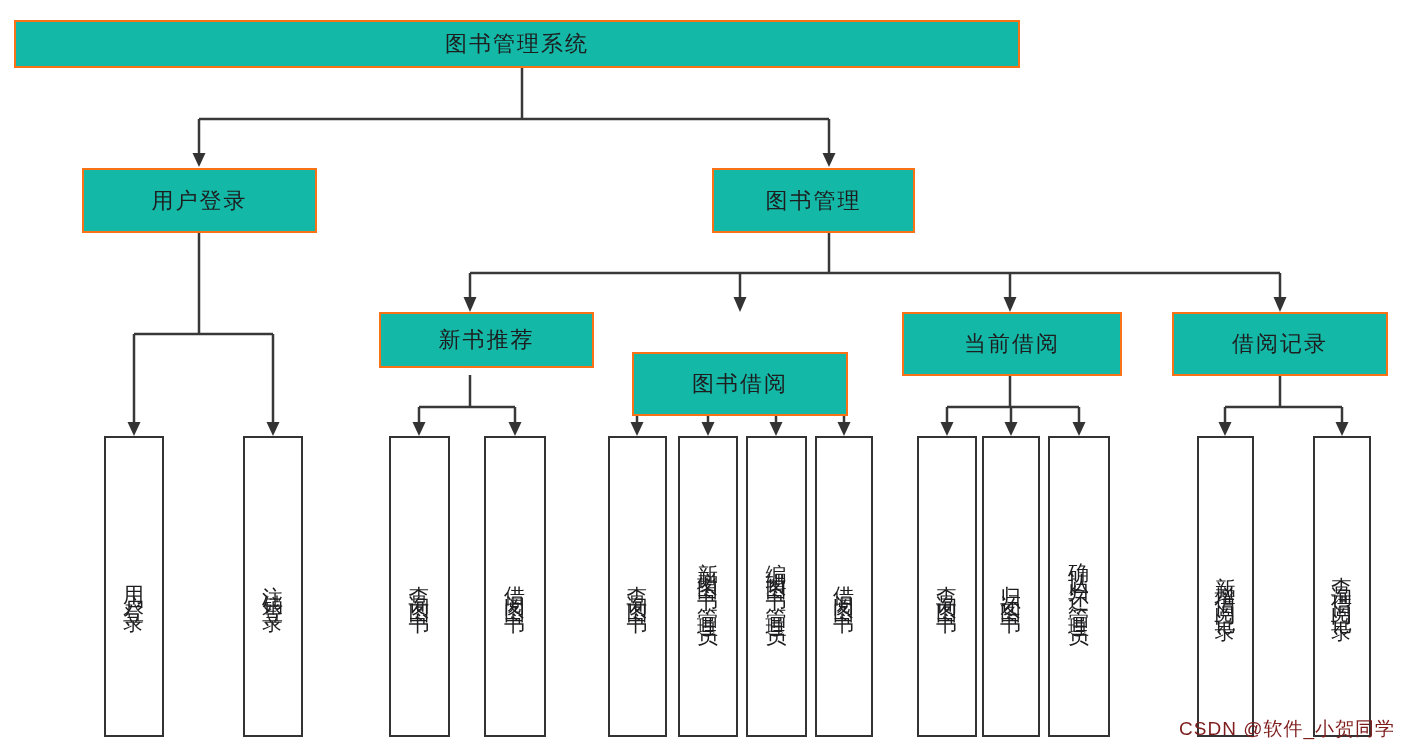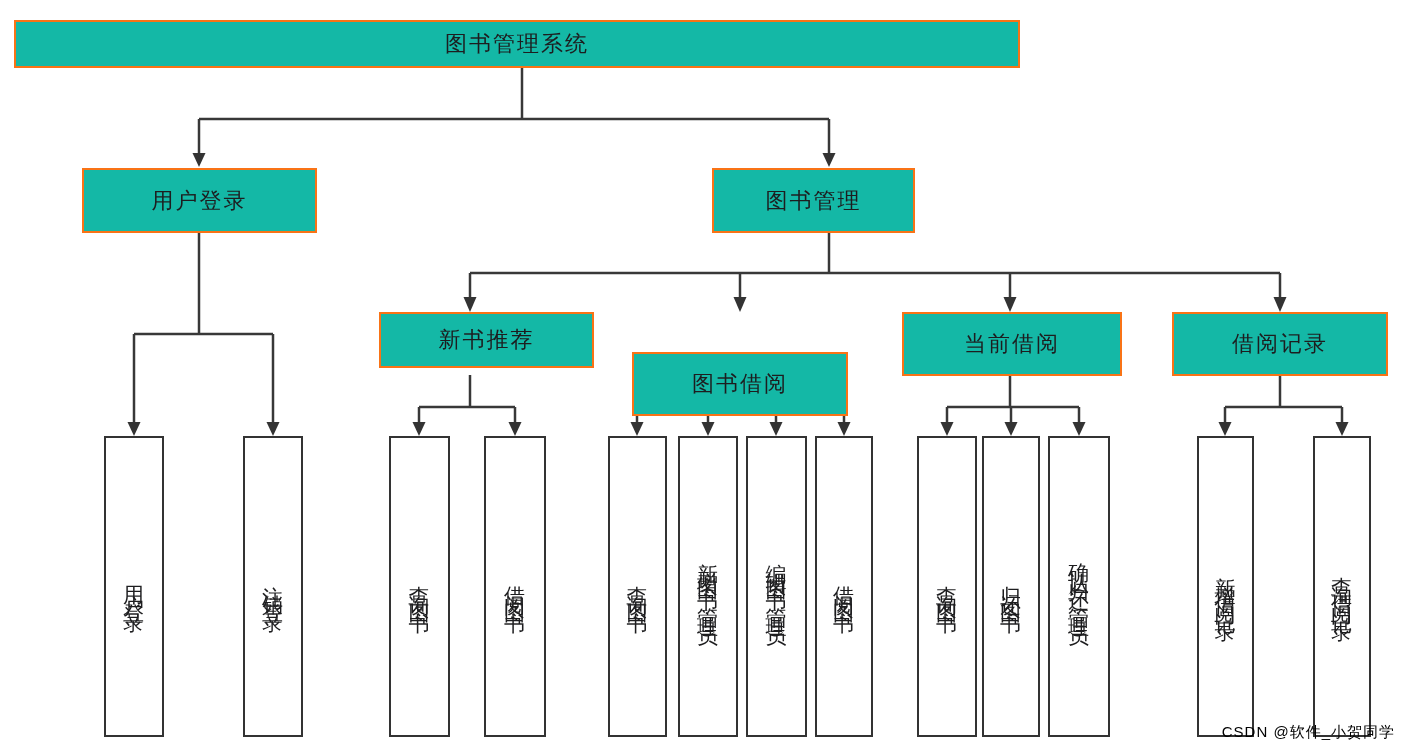--- a/index.html
+++ b/index.html
@@ -46,22 +46,22 @@
     font-size:21px;
     letter-spacing:9px;
     color:#1d1d1f;
     line-height:1;
     white-space:nowrap;
   }
   .watermark{
     position:absolute;
     right:10px;
     bottom:5px;
-    font-size:15px;
-    color:#000000;
+    font-size:19px;
+    color:#7f1d1d;
     letter-spacing:1px;
     z-index:3;
   }
 </style>
 </head>
 <body>
 
 <div class="canvas">
 
   <svg class="connector-svg" viewBox="0 0 1405 747" xmlns="http://www.w3.org/2000/svg">

